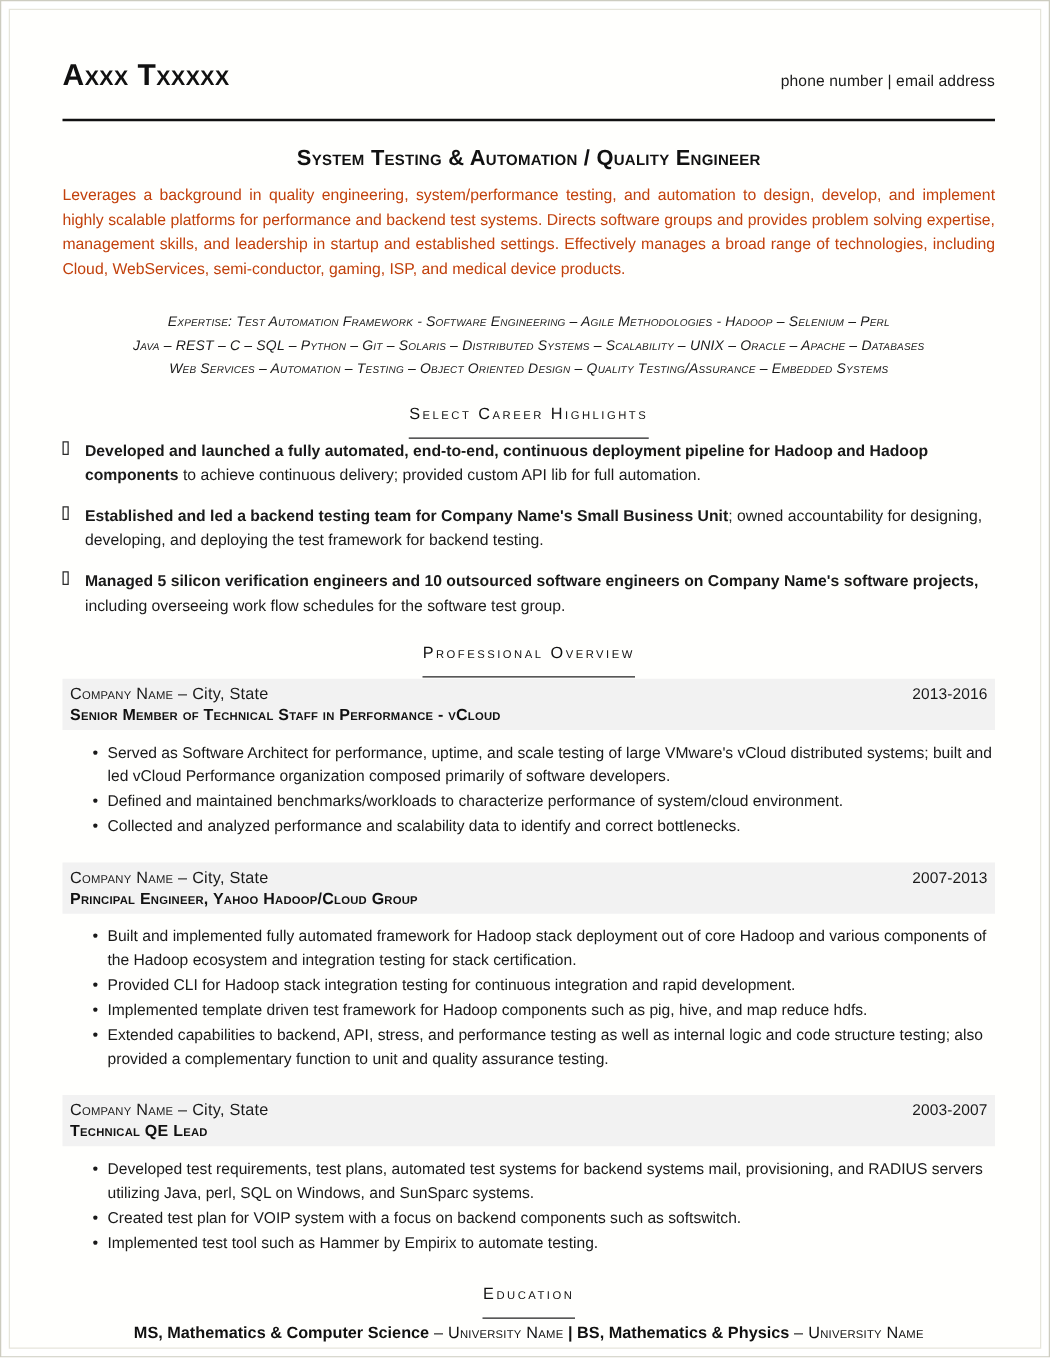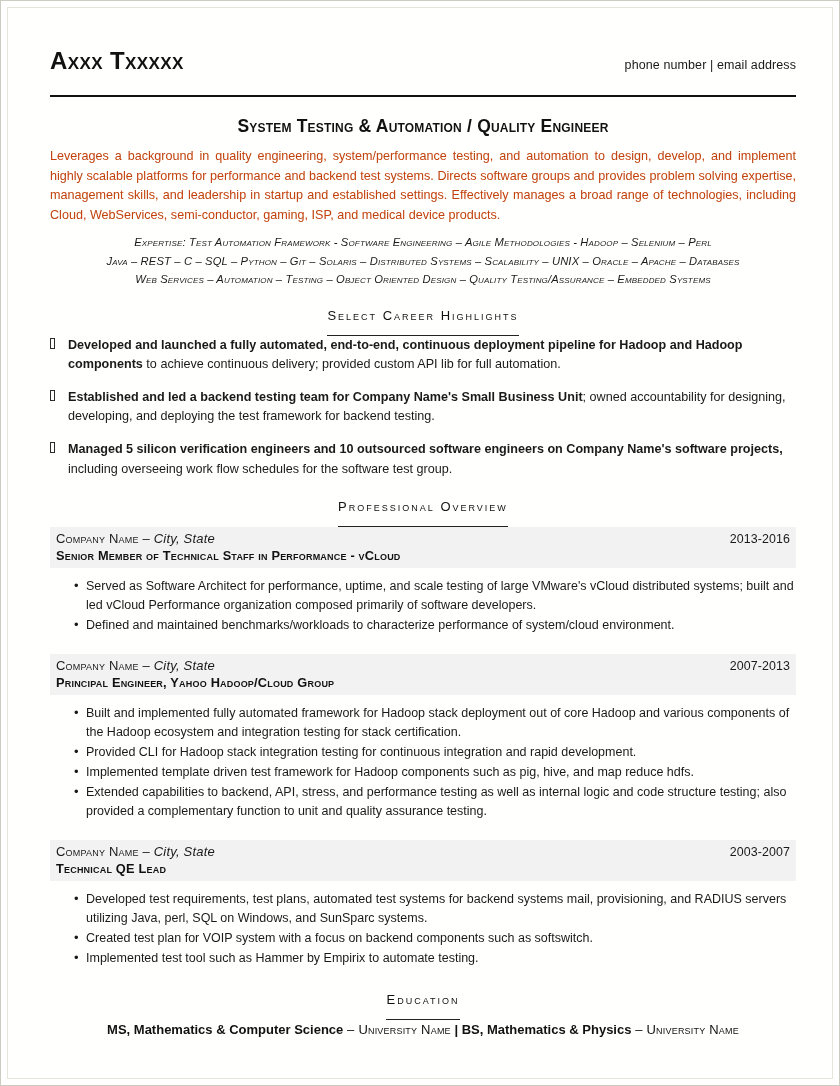--- a/index.html
+++ b/index.html
@@ -73,21 +73,21 @@
   .summary {
     margin-top: 10px;
     font-size: 12.6px;
     line-height: 1.55;
     text-align: justify;
     color: #c2410c;
   }
 
   
   .expertise {
-    margin-top: 8px;
+    margin-top: 24px;
     font-size: 11.2px;
     font-style: italic;
     font-variant: small-caps;
     text-align: center;
     line-height: 1.62;
     letter-spacing: 0.15px;
     color: #1a1a1a;
     padding: 0 14px;
   }
 
@@ -143,21 +143,20 @@
     justify-content: space-between;
     align-items: baseline;
   }
   .exp-company {
     font-size: 13px;
     font-variant: small-caps;
     letter-spacing: 0.2px;
     color: #1a1a1a;
   }
   .exp-location {
-    font-style: italic;
     font-variant: normal;
   }
   .exp-dates {
     font-size: 12.4px;
     color: #1a1a1a;
     letter-spacing: 0.1px;
   }
   .exp-role {
     font-size: 12.8px;
     font-weight: bold;
@@ -253,20 +252,21 @@
         <div class="exp-band">
           <div class="exp-row1">
             <div class="exp-company"><span>Company Name</span><span> – </span><span class="exp-location">City, </span><span class="exp-location state">State</span></div>
             <div class="exp-dates">2013-2016</div>
           </div>
           <div class="exp-role">Senior Member of Technical Staff in Performance - vCloud</div>
         </div>
         <ul class="exp-bullets">
           <li>Served as Software Architect for performance, uptime, and scale testing of large VMware's vCloud distributed systems; built and led vCloud Performance organization composed primarily of software developers.</li>
           <li>Defined and maintained benchmarks/workloads to characterize performance of system/cloud environment.</li>
+          <li>Collected and analyzed performance and scalability data to identify and correct bottlenecks.</li>
         </ul>
       </div>
 
       <div class="exp-spacer"></div>
 
       <div class="exp-entry">
         <div class="exp-band">
           <div class="exp-row1">
             <div class="exp-company"><span>Company Name</span><span> – </span><span class="exp-location">City, </span><span class="exp-location state">State</span></div>
             <div class="exp-dates">2007-2013</div>

